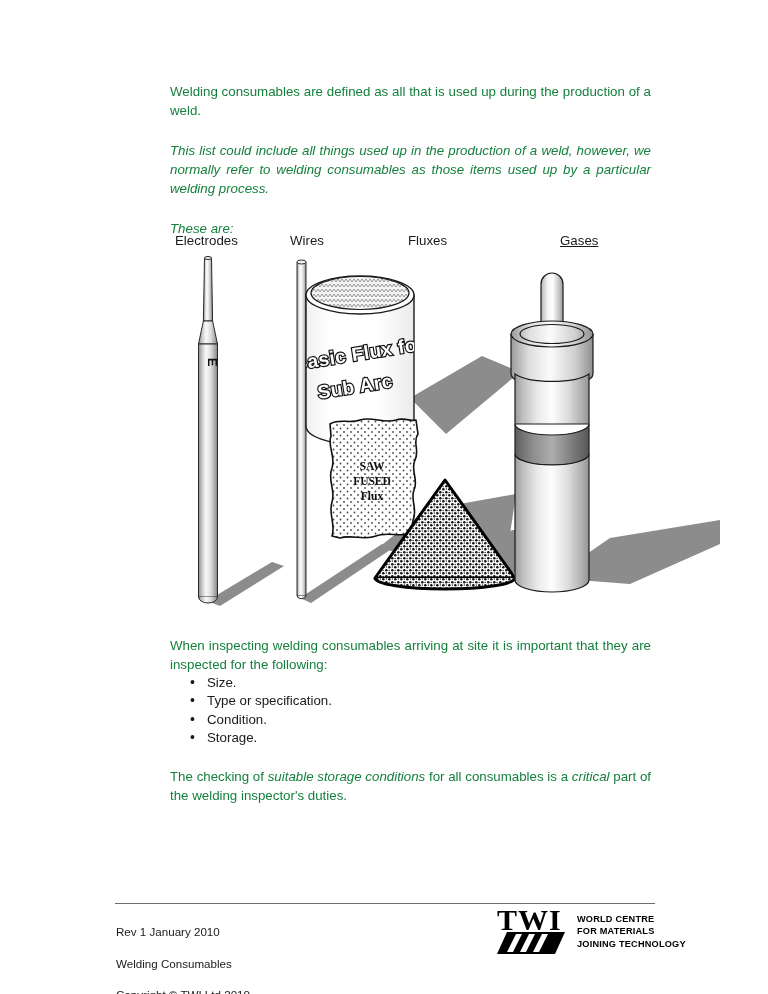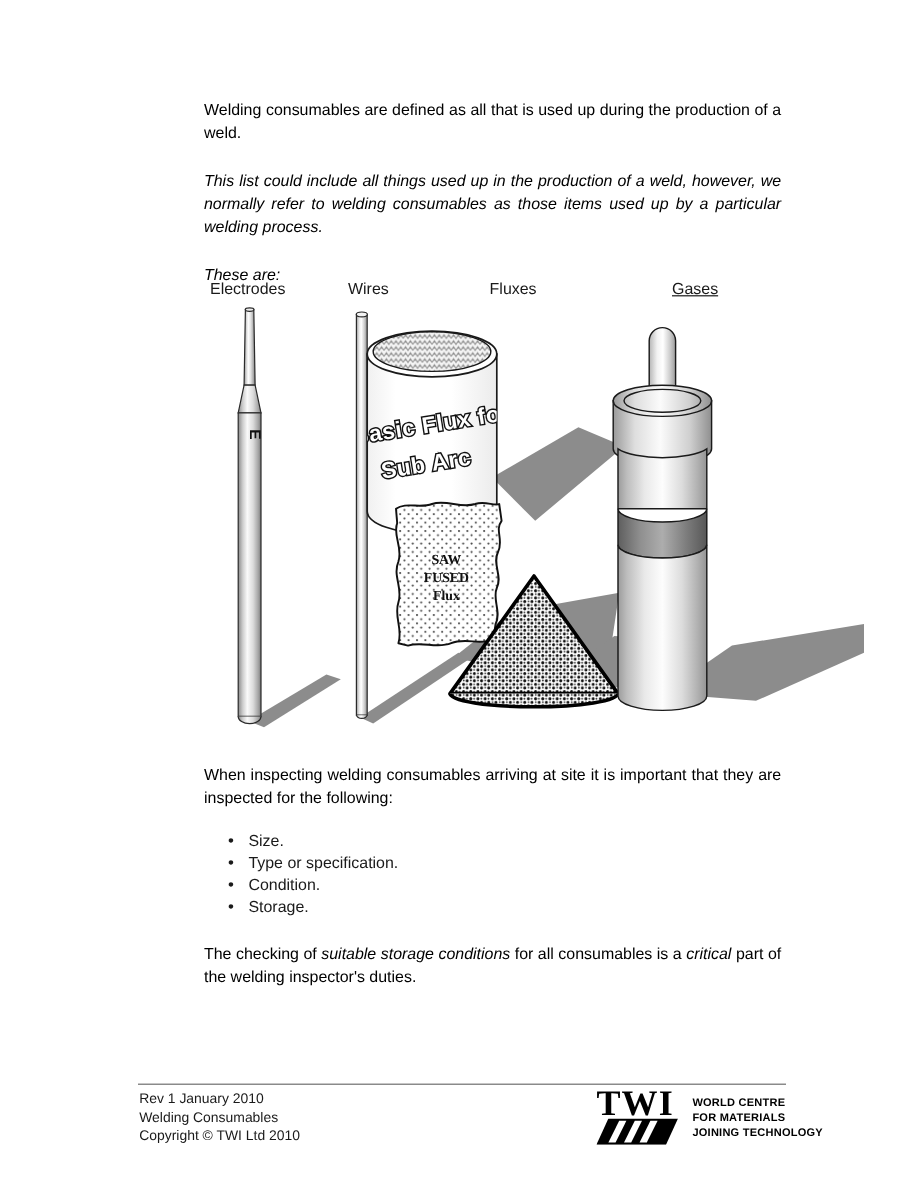--- a/index.html
+++ b/index.html
@@ -31,21 +31,21 @@
     top: 82px;
     width: 481px;
   }
 
   p.para {
     margin: 0 0 0 0;
     font-size: 13.3px;
     line-height: 19px;
     text-align: justify;
     text-justify: inter-word;
-    color: #000000;
+    color: #15803d;
   }
   p.para.spaced { margin-top: 21px; font-style: italic; }
 
   .bi { font-weight: normal; font-style: italic; }
 
   
   .labels {
     position: absolute;
     left: 0; top: 0;
     width: 768px;
@@ -70,21 +70,21 @@
     position: absolute;
     left: 160px;
     top: 248px;
     width: 570px;
     height: 382px;
   }
   .illus svg { display: block; }
 
   
   ul.bullets {
-    margin: 18px 0 0 0;
+    margin: 0 0 0 0;
     padding: 0 0 0 20px;
     list-style: none;
   }
   ul.bullets li {
     font-size: 13.3px;
     line-height: 18.4px;
     color: #1a1a1a;
     position: relative;
     padding-left: 17px;
   }
@@ -107,21 +107,21 @@
     border-top: 1px solid #6e6e6e;
   }
   .footer-text {
     position: absolute;
     left: 116px;
     top: 908px;
     font-size: 11.6px;
     line-height: 15.6px;
     color: #1a1a1a;
   }
-  .footer-text div { white-space: nowrap; }
+  .footer-text div { white-space: nowrap; margin-top: 16px; }
 
   .logo {
     position: absolute;
     left: 497px;
     top: 910px;
     width: 165px;
     height: 46px;
   }
   .logo-mark {
     position: absolute;

